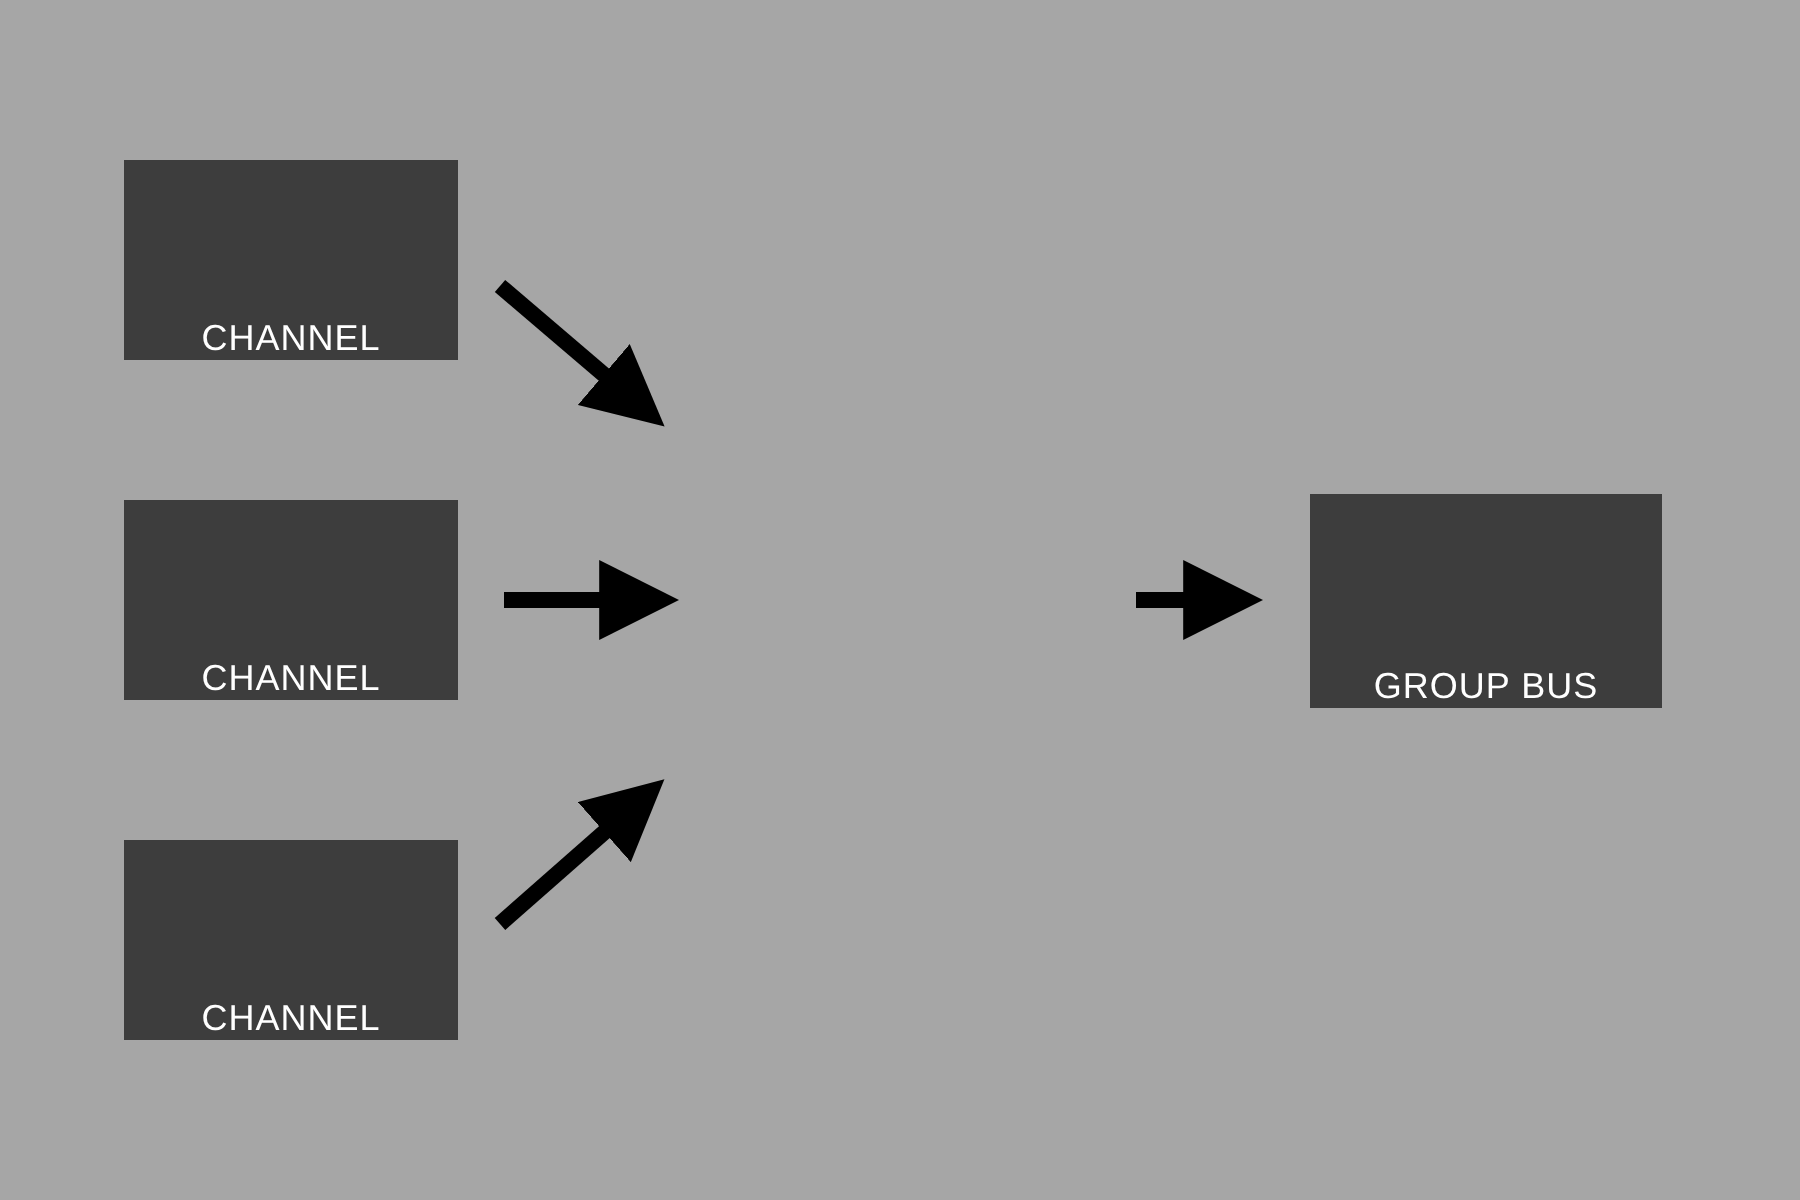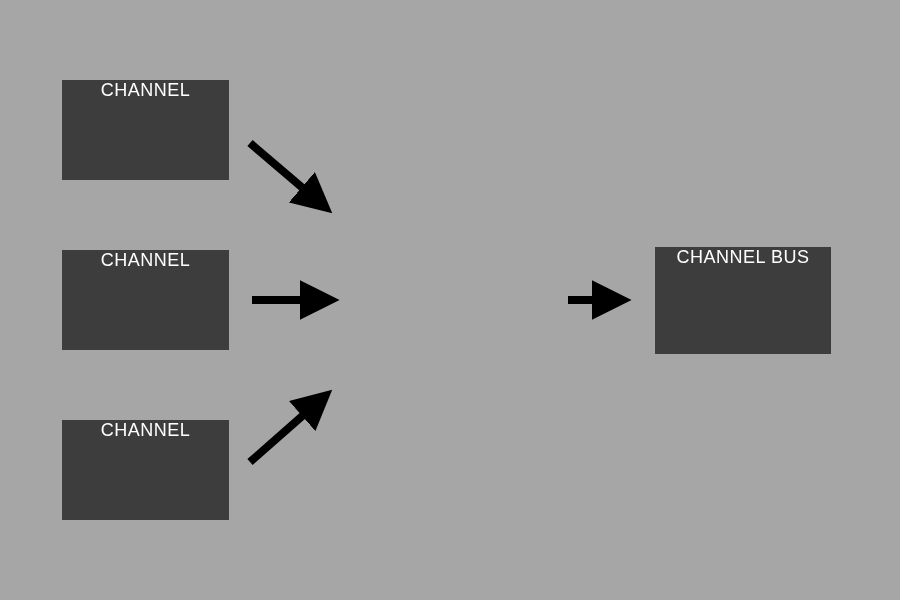--- a/index.html
+++ b/index.html
@@ -17,21 +17,21 @@
     position: relative;
     width: 900px;
     height: 600px;
     background: #a6a6a6;
   }
   .node {
     position: absolute;
     background: #3d3d3d;
     color: #ffffff;
     display: flex;
-    align-items: flex-start;
+    align-items: flex-end;
     justify-content: center;
     font-size: 18px;
     letter-spacing: 0.5px;
     font-weight: 400;
     user-select: none;
   }
   .node-channel {
     width: 167px;
     height: 100px;
     left: 62px;
@@ -79,16 +79,16 @@
   <div class="node node-channel" id="channel-2">
     <span>CHANNEL</span>
   </div>
 
   <div class="node node-channel" id="channel-3">
     <span>CHANNEL</span>
   </div>
 
 
   <div class="node node-bus" id="master-bus">
-    <span>CHANNEL BUS</span>
+    <span>GROUP BUS</span>
   </div>
 
 </div>
 
 </body></html>

